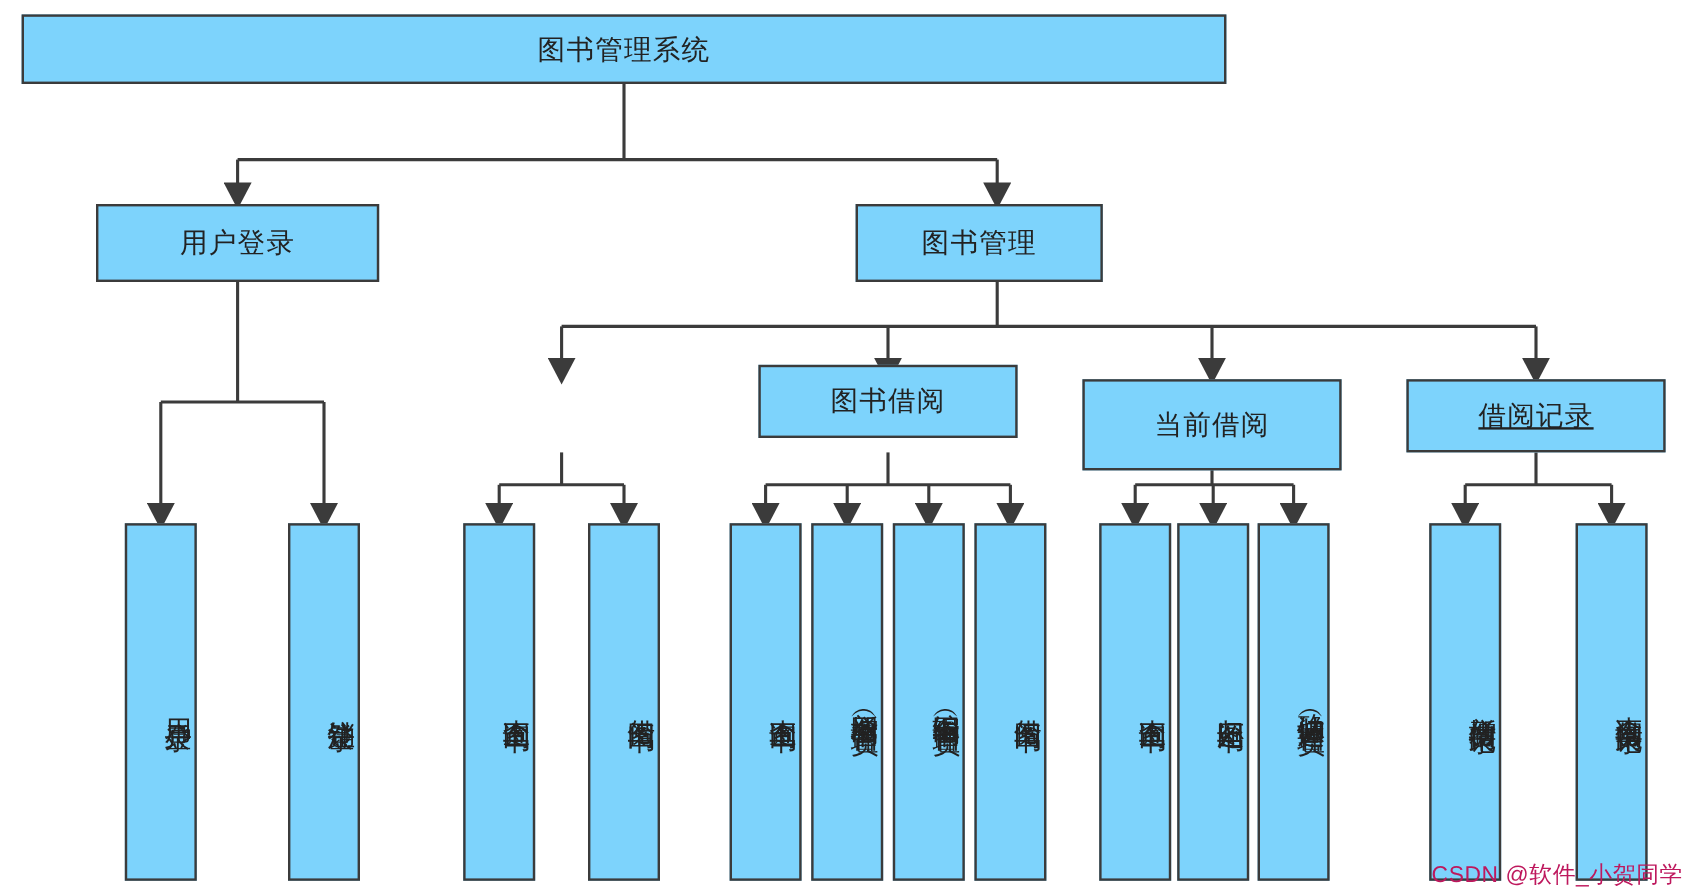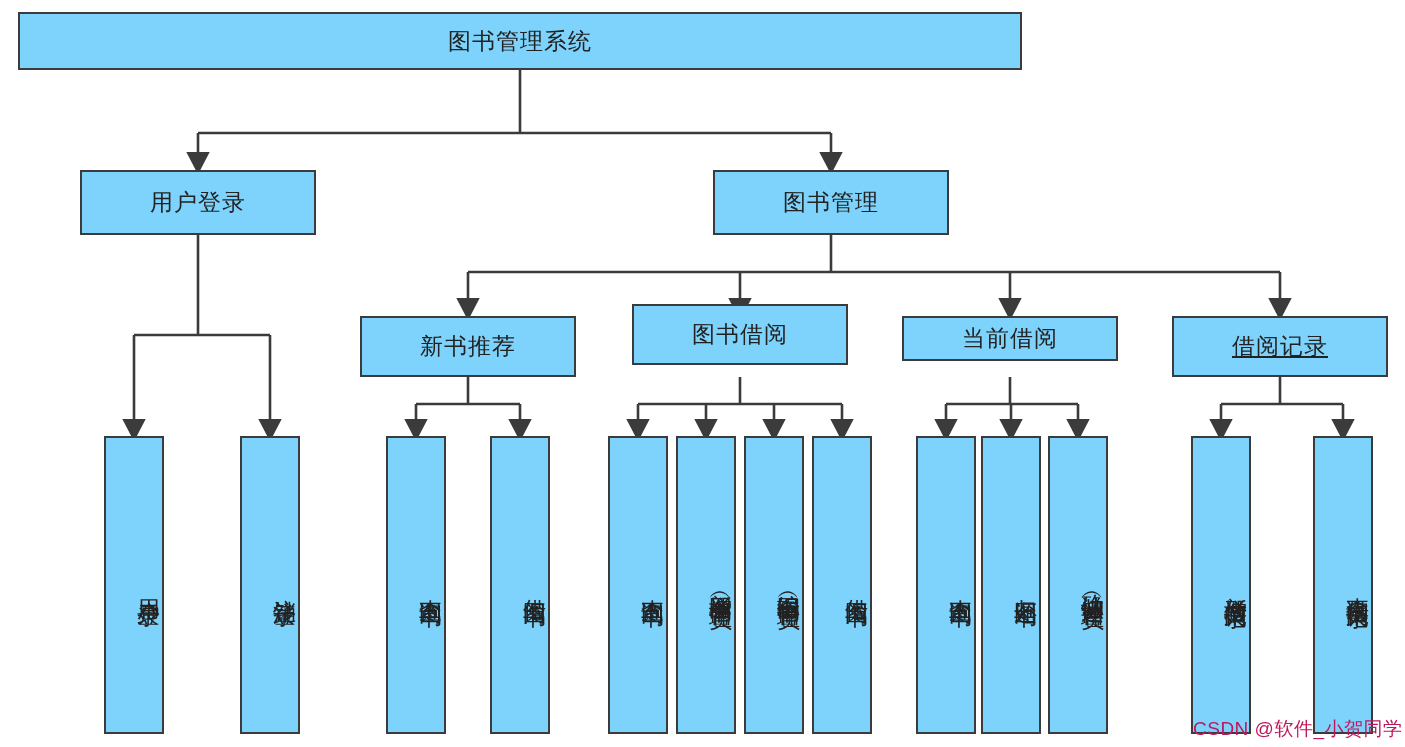--- a/index.html
+++ b/index.html
@@ -125,31 +125,28 @@
     </g>
   </svg>
 
   <div class="node node-root" style="left:18px; top:12px; width:1004px; height:58px;">
     <span>图书管理系统</span>
   </div>
 
   <div class="node node-h" style="left:80px; top:170px; width:236px; height:65px;">
     <span>用户登录</span>
   </div>
-  <div class="node node-h" style="left:713px; top:170px; width:236px; height:65px;">
+  <div class="node node-h" style="left:713px; top:170px; width:206px; height:65px;">
     <span>图书管理</span>
   </div>
 
-  <div class="node node-h" style="left:360px; top:316px; width:216px; height:61px;">
-    <span>新书推荐</span>
-  </div>
   <div class="node node-h" style="left:632px; top:304px; width:216px; height:61px;">
     <span>图书借阅</span>
   </div>
-  <div class="node node-h" style="left:902px; top:316px; width:216px; height:45px;">
+  <div class="node node-h" style="left:902px; top:316px; width:216px; height:76px;">
     <span>当前借阅</span>
   </div>
   <div class="node node-h" style="left:1172px; top:316px; width:216px; height:61px;text-decoration:underline;">
     <span>借阅记录</span>
   </div>
 
   <div class="node node-v" style="left:104px; top:436px; width:60px; height:298px;">
     <span>用户登录</span>
   </div>
   <div class="node node-v" style="left:240px; top:436px; width:60px; height:298px;">

